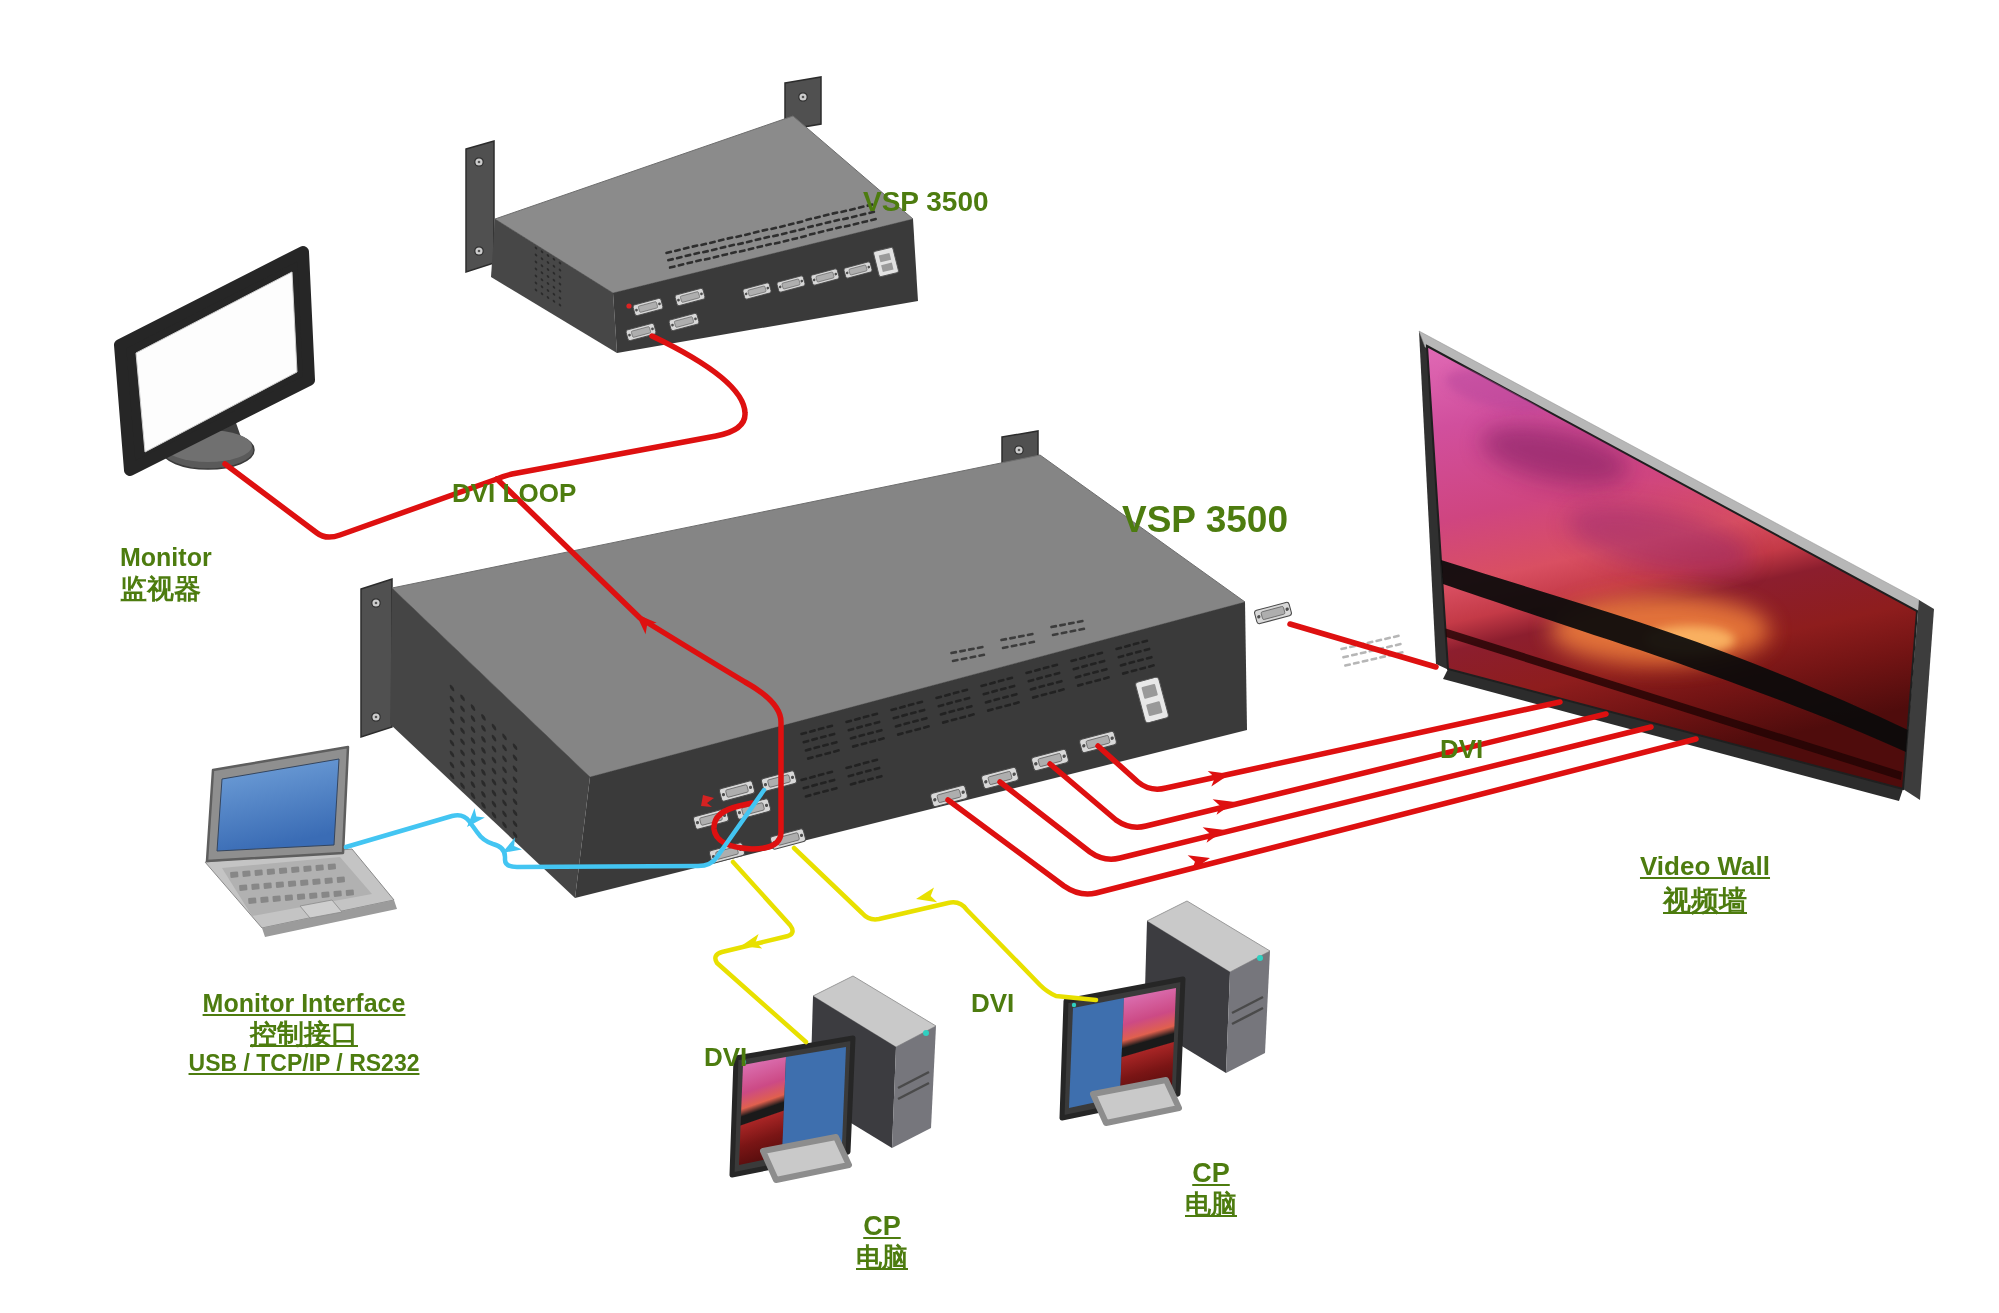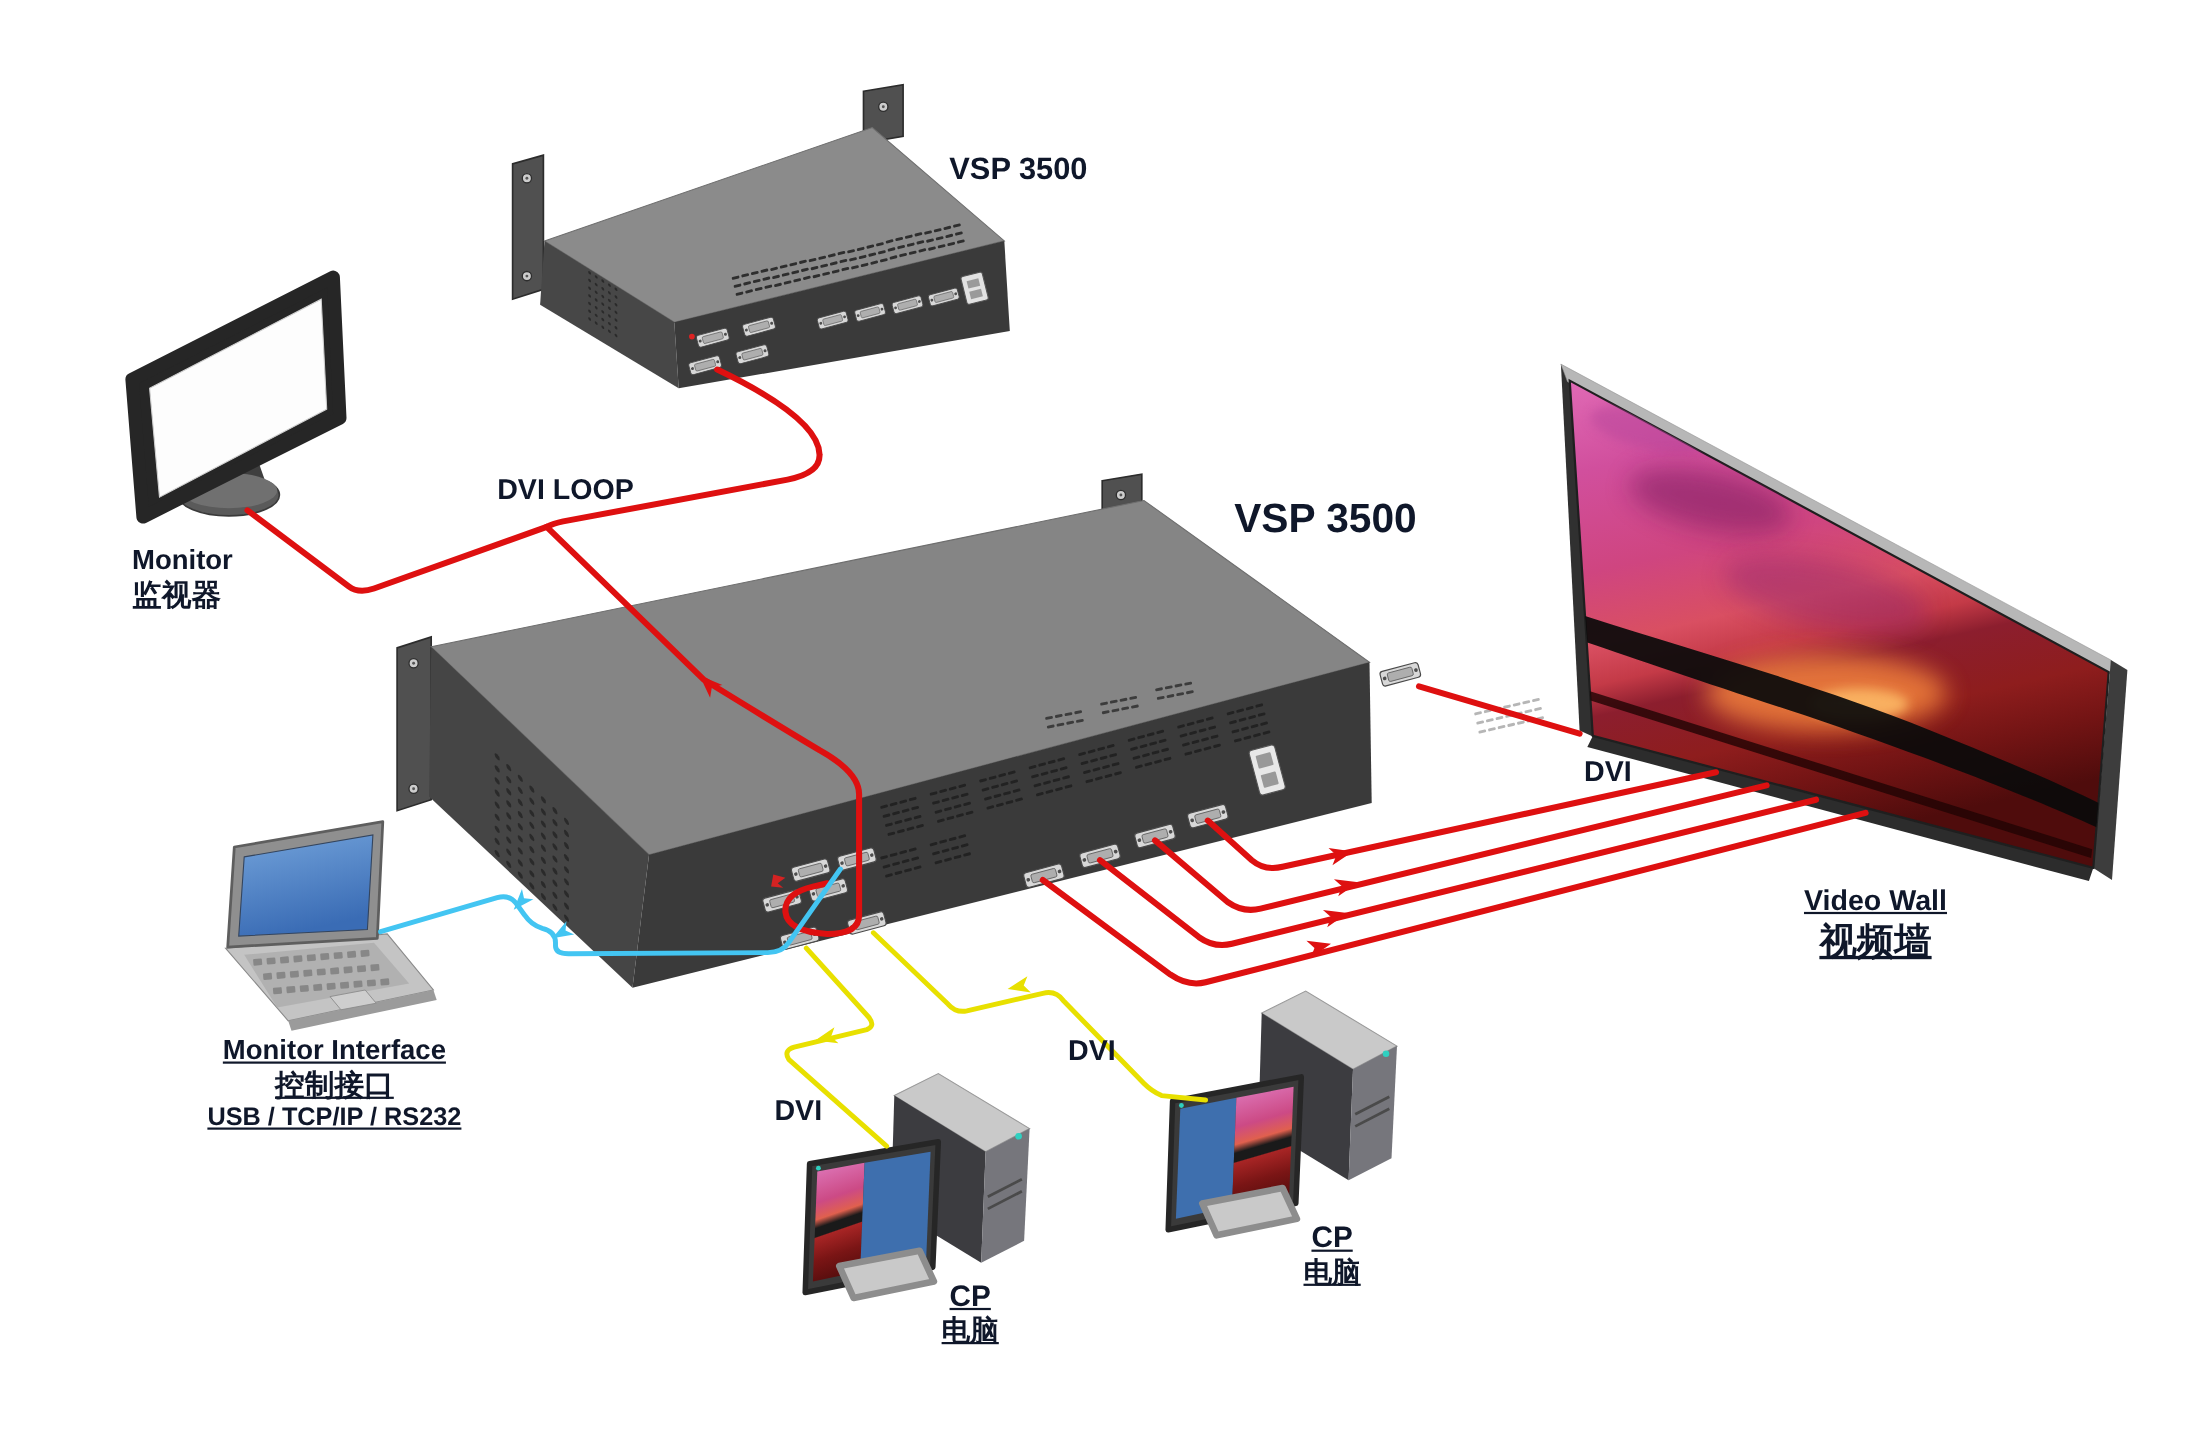--- a/index.html
+++ b/index.html
@@ -1,19 +1,19 @@
 <!DOCTYPE html>
 <html><head>
 <meta charset="utf-8">
 <style>
   html,body{margin:0;padding:0;background:#ffffff;}
   .stage{position:relative;width:1999px;height:1313px;background:#ffffff;overflow:hidden;
          font-family:"Liberation Sans","DejaVu Sans",sans-serif;}
   .stage svg{position:absolute;left:0;top:0;}
-  .lbl{position:absolute;color:#0f172a;font-weight:bold;white-space:nowrap;line-height:1.12;}
+  .lbl{position:absolute;color:#4d7c0f;font-weight:bold;white-space:nowrap;line-height:1.12;margin-top:48px;}
   .lbl.center{text-align:center;white-space:normal;text-decoration:underline;}
   .lbl .ln{display:block;}
 </style>
 </head>
 <body>
 
 <div class="stage">
 
 <svg width="1999" height="1313" viewBox="0 0 1999 1313">
   <defs>
@@ -774,21 +774,21 @@
 </div>
 
 <div class="lbl center" style="left:148px;top:941px;width:312px">
   <span class="ln" style="font-size:25px">Monitor Interface</span>
   <span class="ln" style="font-size:27px;margin-top:2px">控制接口</span>
   <span class="ln" style="font-size:23px;margin-top:2px">USB / TCP/IP / RS232</span>
 </div>
 
 <div class="lbl center" style="left:1625px;top:804px;width:160px">
   <span class="ln" style="font-size:26px">Video Wall</span>
-  <span class="ln" style="font-size:34px;margin-top:4px">视频墙</span>
+  <span class="ln" style="font-size:28px;margin-top:4px">视频墙</span>
 </div>
 
 <div class="lbl center" style="left:827px;top:1163px;width:110px">
   <span class="ln" style="font-size:27px">CP</span>
   <span class="ln" style="font-size:26px;margin-top:2px">电脑</span>
 </div>
 
 <div class="lbl center" style="left:1156px;top:1110px;width:110px">
   <span class="ln" style="font-size:27px">CP</span>
   <span class="ln" style="font-size:26px;margin-top:2px">电脑</span>

